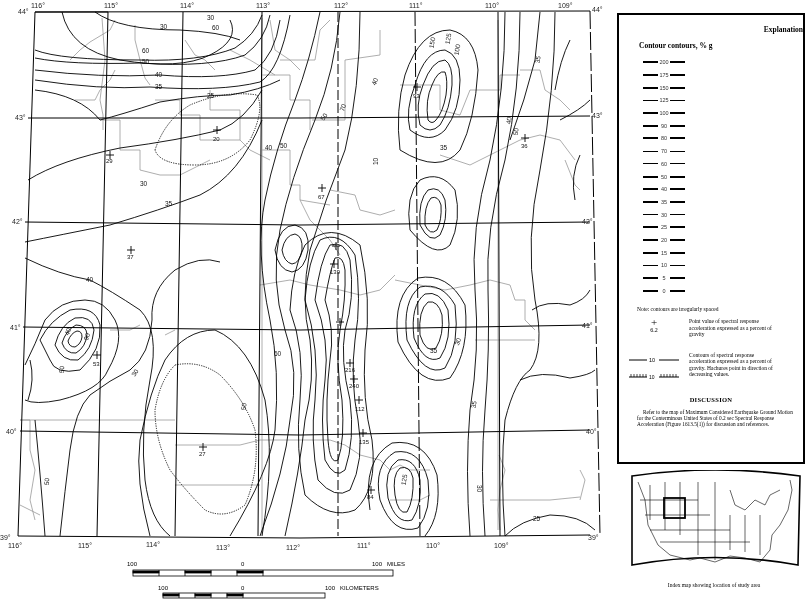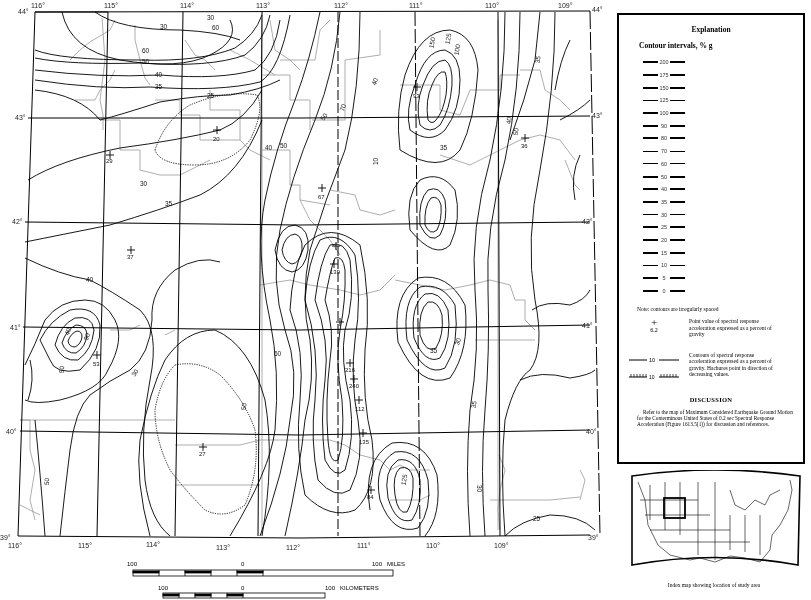--- a/index.html
+++ b/index.html
@@ -6,21 +6,21 @@
   body { width:811px; height:600px; position:relative; overflow:hidden;
          font-family:"Liberation Serif", serif; color:#000; }
   #map-svg { position:absolute; left:0; top:0; }
   .tick { font-family:"Liberation Sans", sans-serif; font-size:7px; fill:#222; }
   .clabel { font-family:"Liberation Sans", sans-serif; font-size:6.5px; fill:#111; }
   .plabel { font-family:"Liberation Sans", sans-serif; font-size:6px; fill:#111; }
   .explanation {
     position:absolute; left:617px; top:13px; width:188px; height:451px;
     border:2px solid #000; box-sizing:border-box; background:#fff;
   }
-  .exp-title { text-align:center; font-size:7.5px; font-weight:bold; margin-top:10px; }
+  .exp-title { text-align:right; font-size:7.5px; font-weight:bold; margin-top:10px; }
   .exp-sub { font-size:7.5px; font-weight:bold; margin:7px 0 0 20px; }
   .interval-list { margin:6px 0 0 24px; }
   .interval-row { display:flex; align-items:center; height:12.7px; }
   .interval-row .bar { width:15px; background:#000; }
   .interval-row .val { width:12px; text-align:center; font-size:5.5px; font-family:"Liberation Sans", sans-serif; color:#333; }
   .interval-row.bold .bar { height:2px; }
   .interval-row.thin .bar { height:1px; }
   .note { font-size:5.5px; margin:9px 0 0 18px; }
   .sym-row { display:flex; margin-top:6px; }
   .sym-left { width:70px; text-align:center; font-size:6px; }
@@ -298,21 +298,21 @@
 <div class="scale" style="left:241px;top:561px;">0</div>
 <div class="scale" style="left:372px;top:561px;">100</div>
 <div class="scale" style="left:387px;top:561px;">MILES</div>
 <div class="scale" style="left:158px;top:585px;">100</div>
 <div class="scale" style="left:241px;top:585px;">0</div>
 <div class="scale" style="left:325px;top:585px;">100</div>
 <div class="scale" style="left:340px;top:585px;">KILOMETERS</div>
 
 <div class="explanation">
   <div class="exp-title">Explanation</div>
-  <div class="exp-sub">Contour intervals, % g</div>
+  <div class="exp-sub">Contour contours, % g</div>
   <div class="interval-list">
     <div class="interval-row bold">
         <span class="bar"></span>
         <span class="val">200</span>
         <span class="bar"></span>
       </div>
     <div class="interval-row bold">
         <span class="bar"></span>
         <span class="val">175</span>
         <span class="bar"></span>

